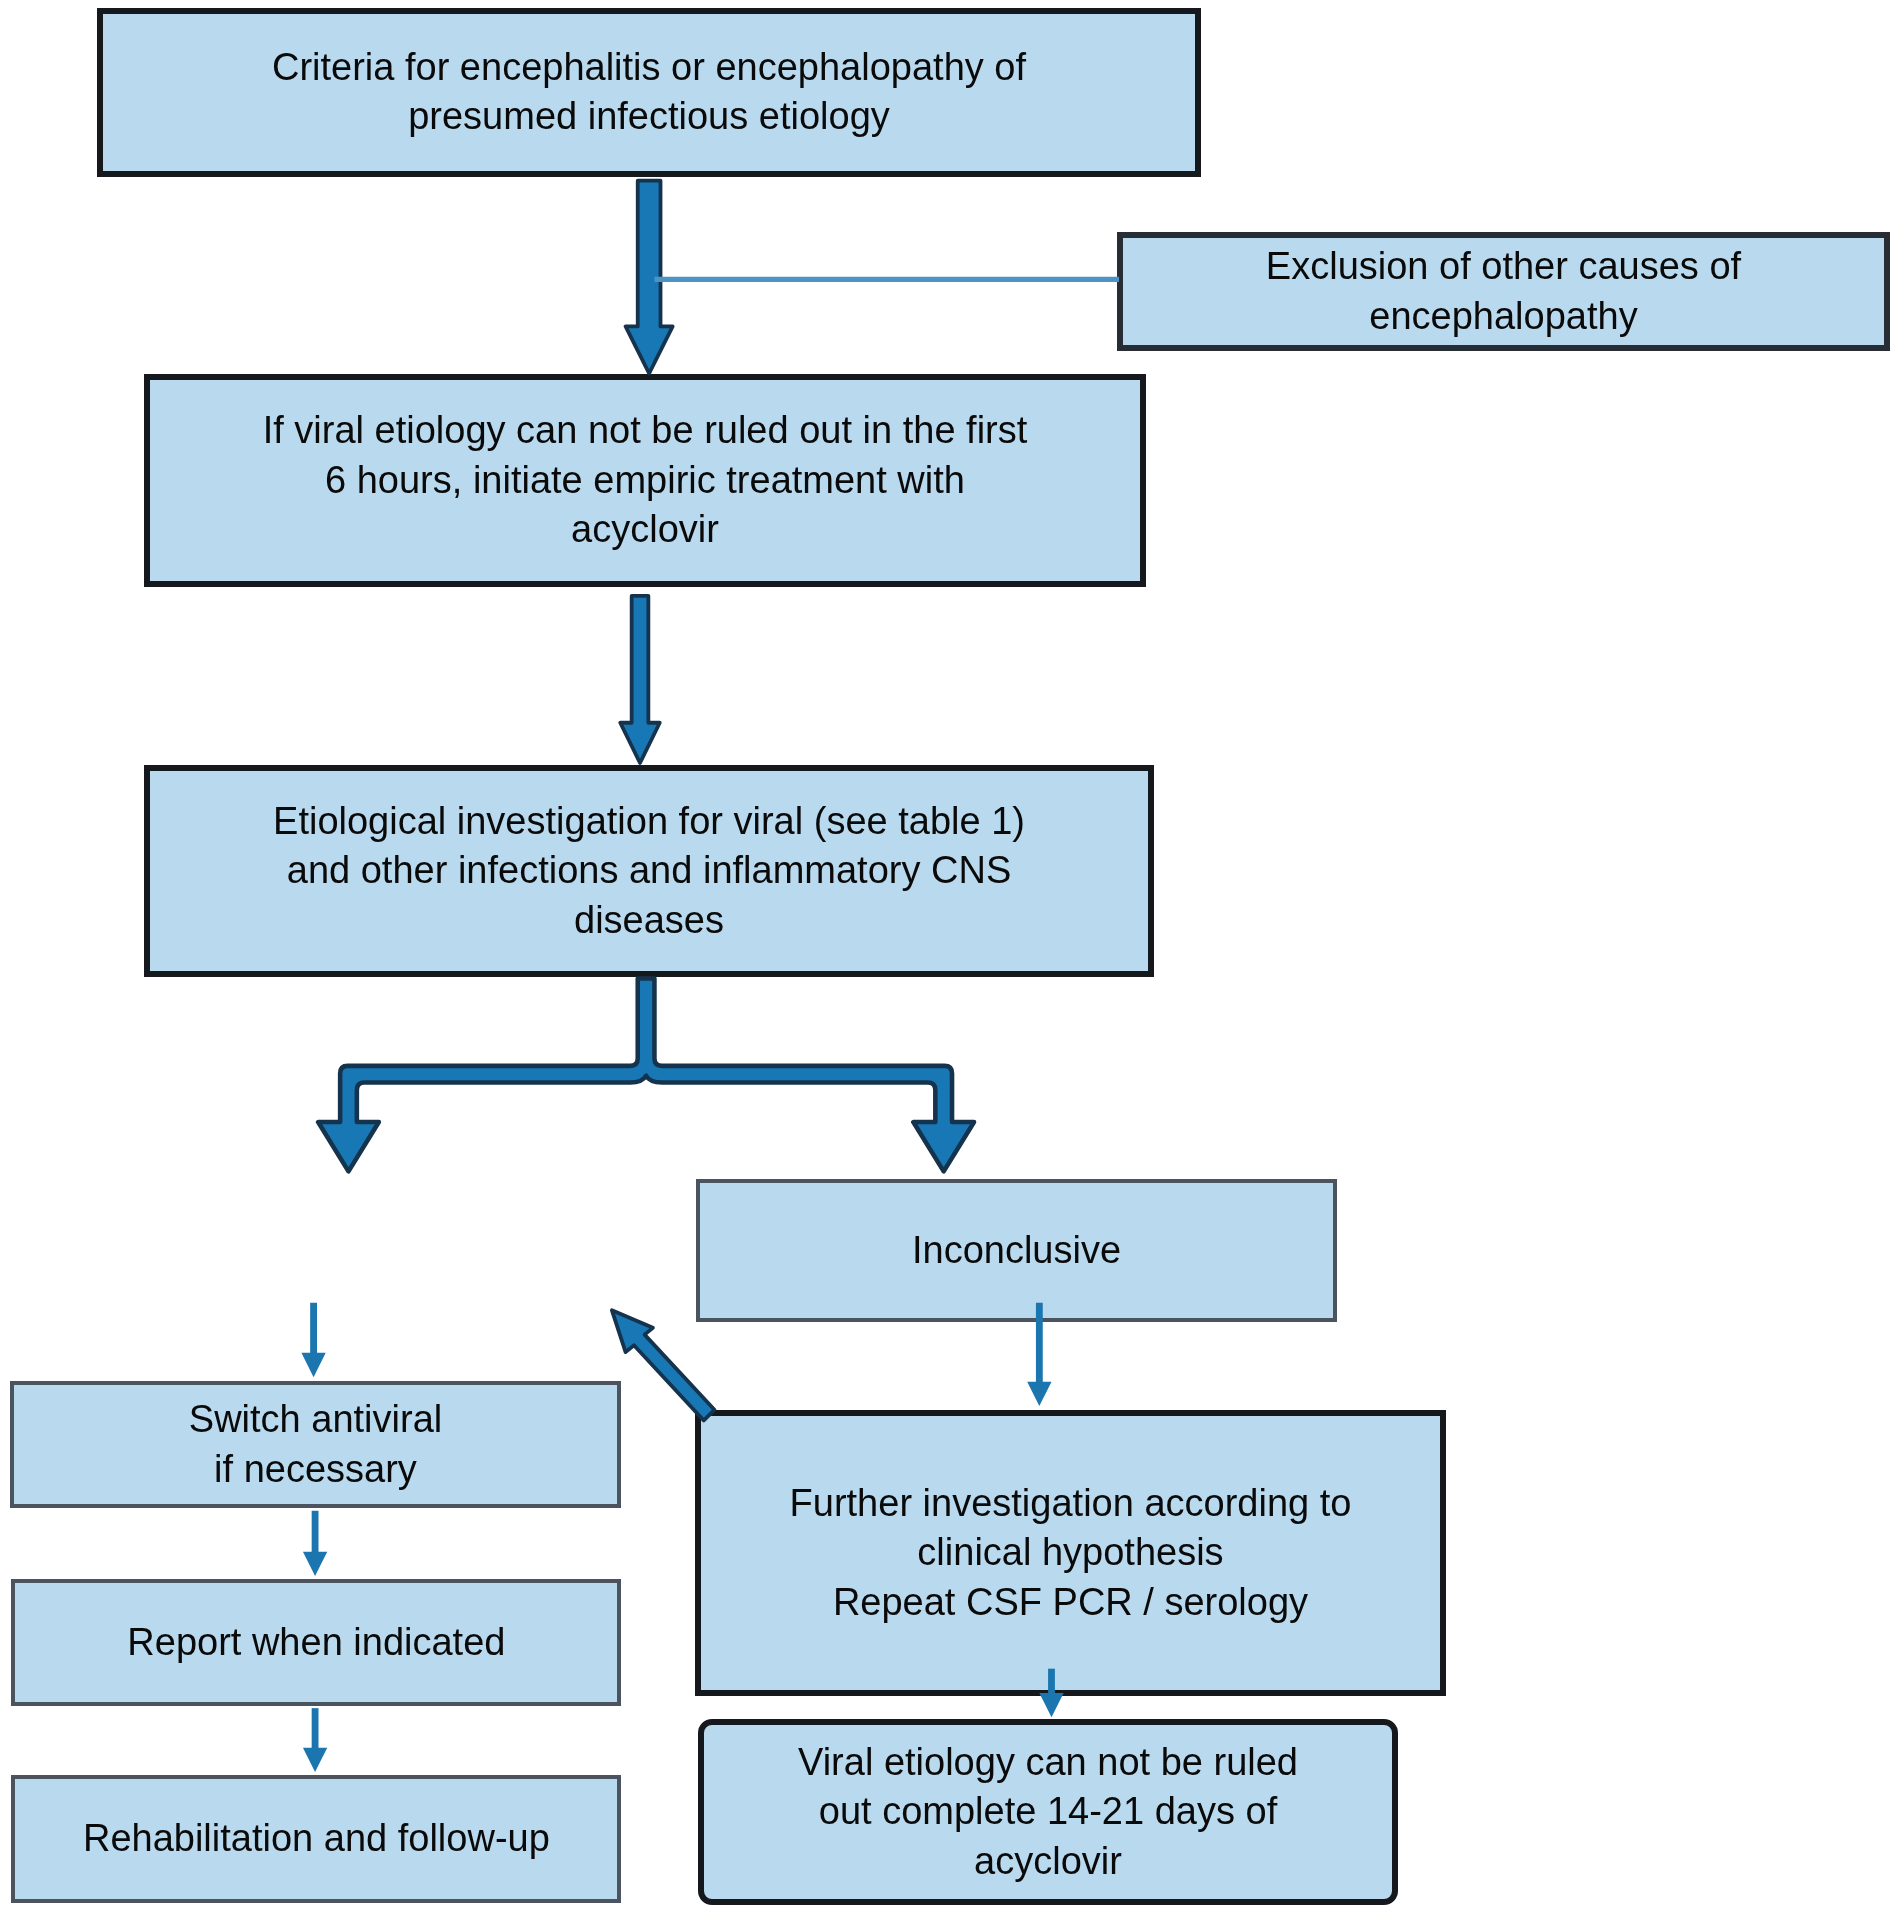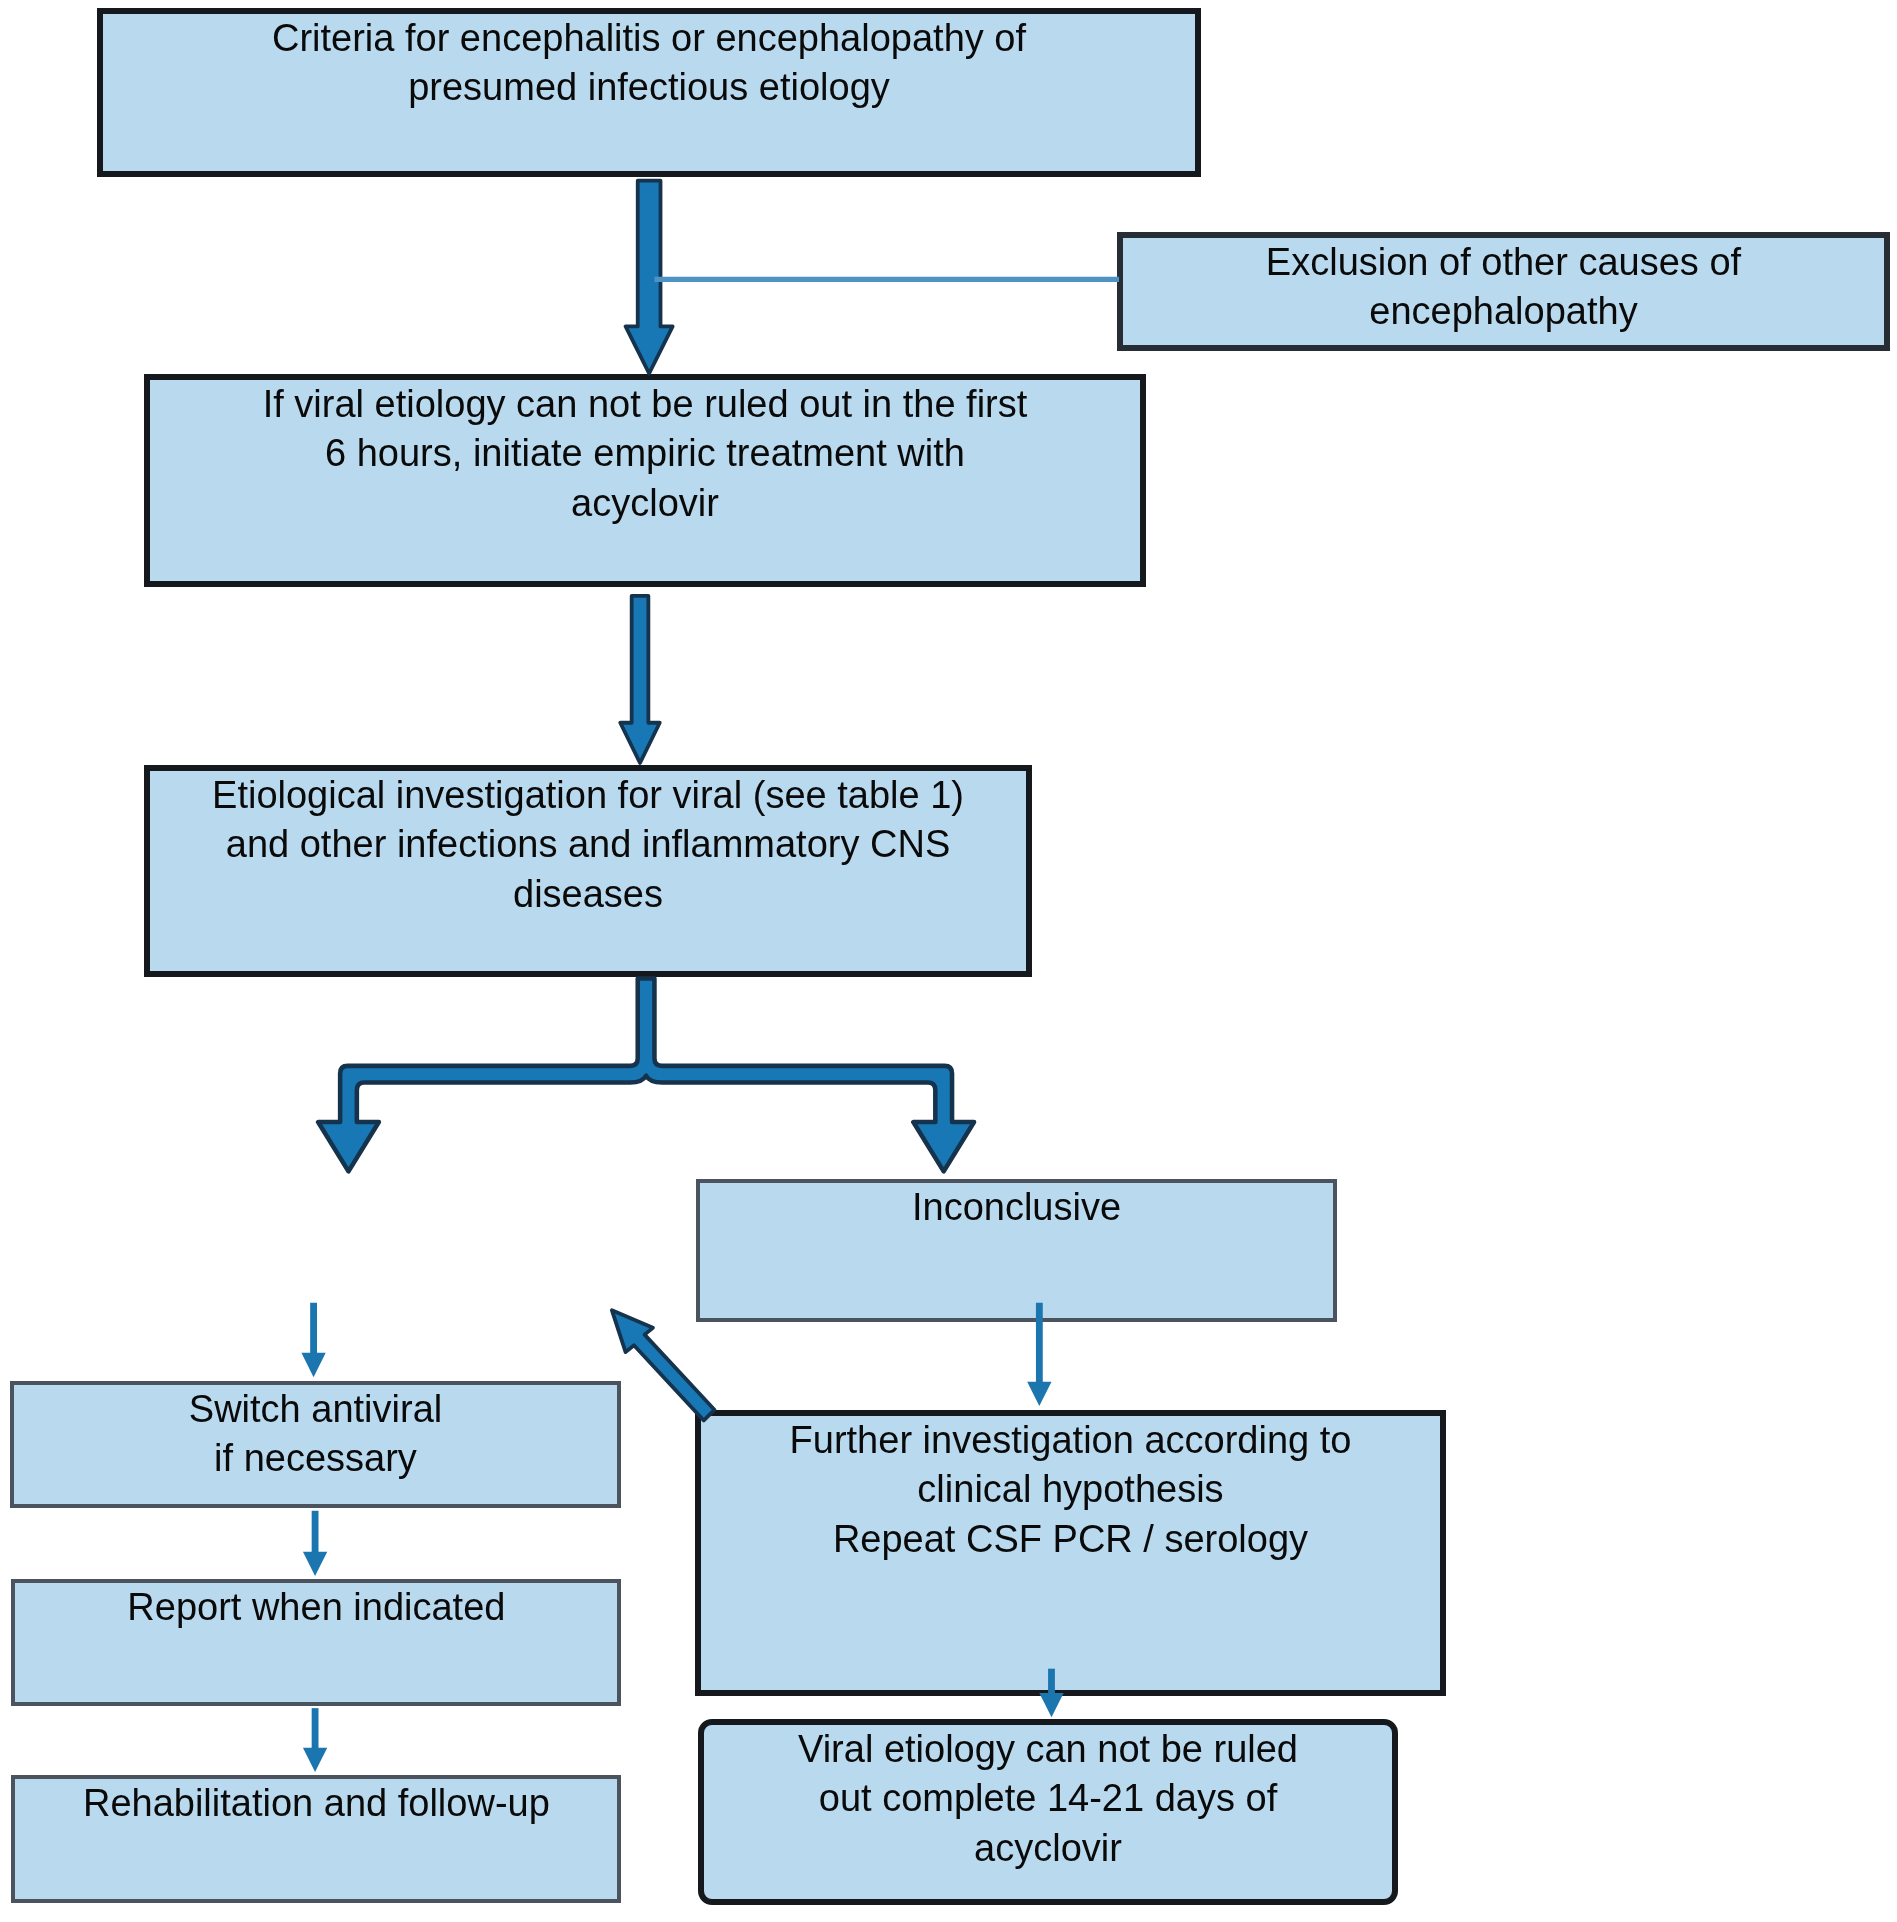--- a/index.html
+++ b/index.html
@@ -19,20 +19,21 @@
     background:#ffffff;
     font-family:"Liberation Sans", sans-serif;
     color:var(--text);
     overflow:hidden;
   }
   .node{
     position:absolute;
     box-sizing:border-box;
     background:var(--box-fill);
     display:flex;
+    align-items:center;
     justify-content:center;
     text-align:center;
     z-index:1;
   }
   .node .txt{
     white-space:pre-line;
     font-size:38px;
     line-height:1.3;
     color:var(--text);
     padding:0 15px;
@@ -64,21 +65,21 @@
     <span class="txt">Exclusion of other causes of
 encephalopathy</span>
   </div>
 
   <div class="node border-dark" style="left:144px;top:374px;width:1002px;height:213px;">
     <span class="txt">If viral etiology can not be ruled out in the first
 6 hours, initiate empiric treatment with
 acyclovir</span>
   </div>
 
-  <div class="node border-dark" style="left:144px;top:765px;width:888px;height:212px;">
+  <div class="node border-dark" style="left:144px;top:765px;width:1010px;height:212px;">
     <span class="txt">Etiological investigation for viral (see table 1)
 and other infections and inflammatory CNS
 diseases</span>
   </div>
 
 
   <div class="node border-gray" style="left:696px;top:1179px;width:641px;height:143px;">
     <span class="txt">Inconclusive</span>
   </div>
 

